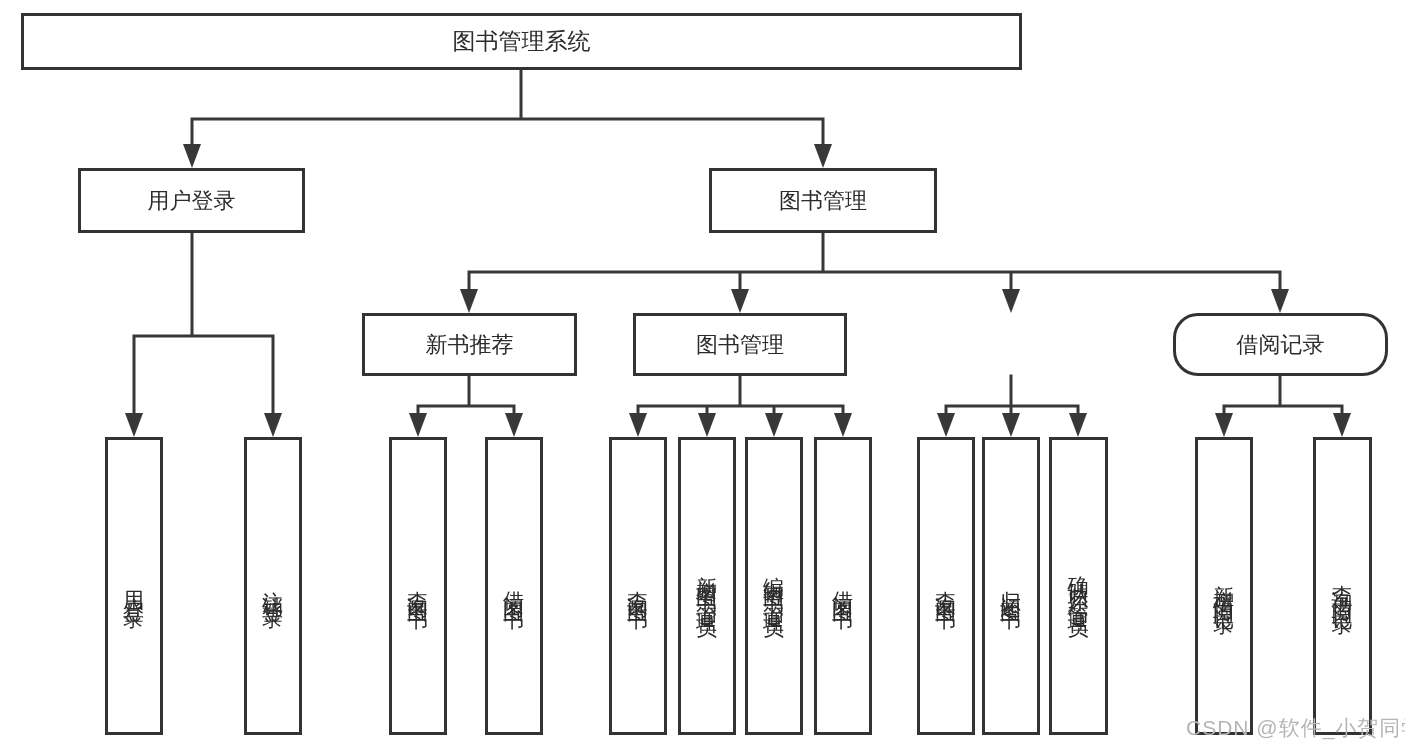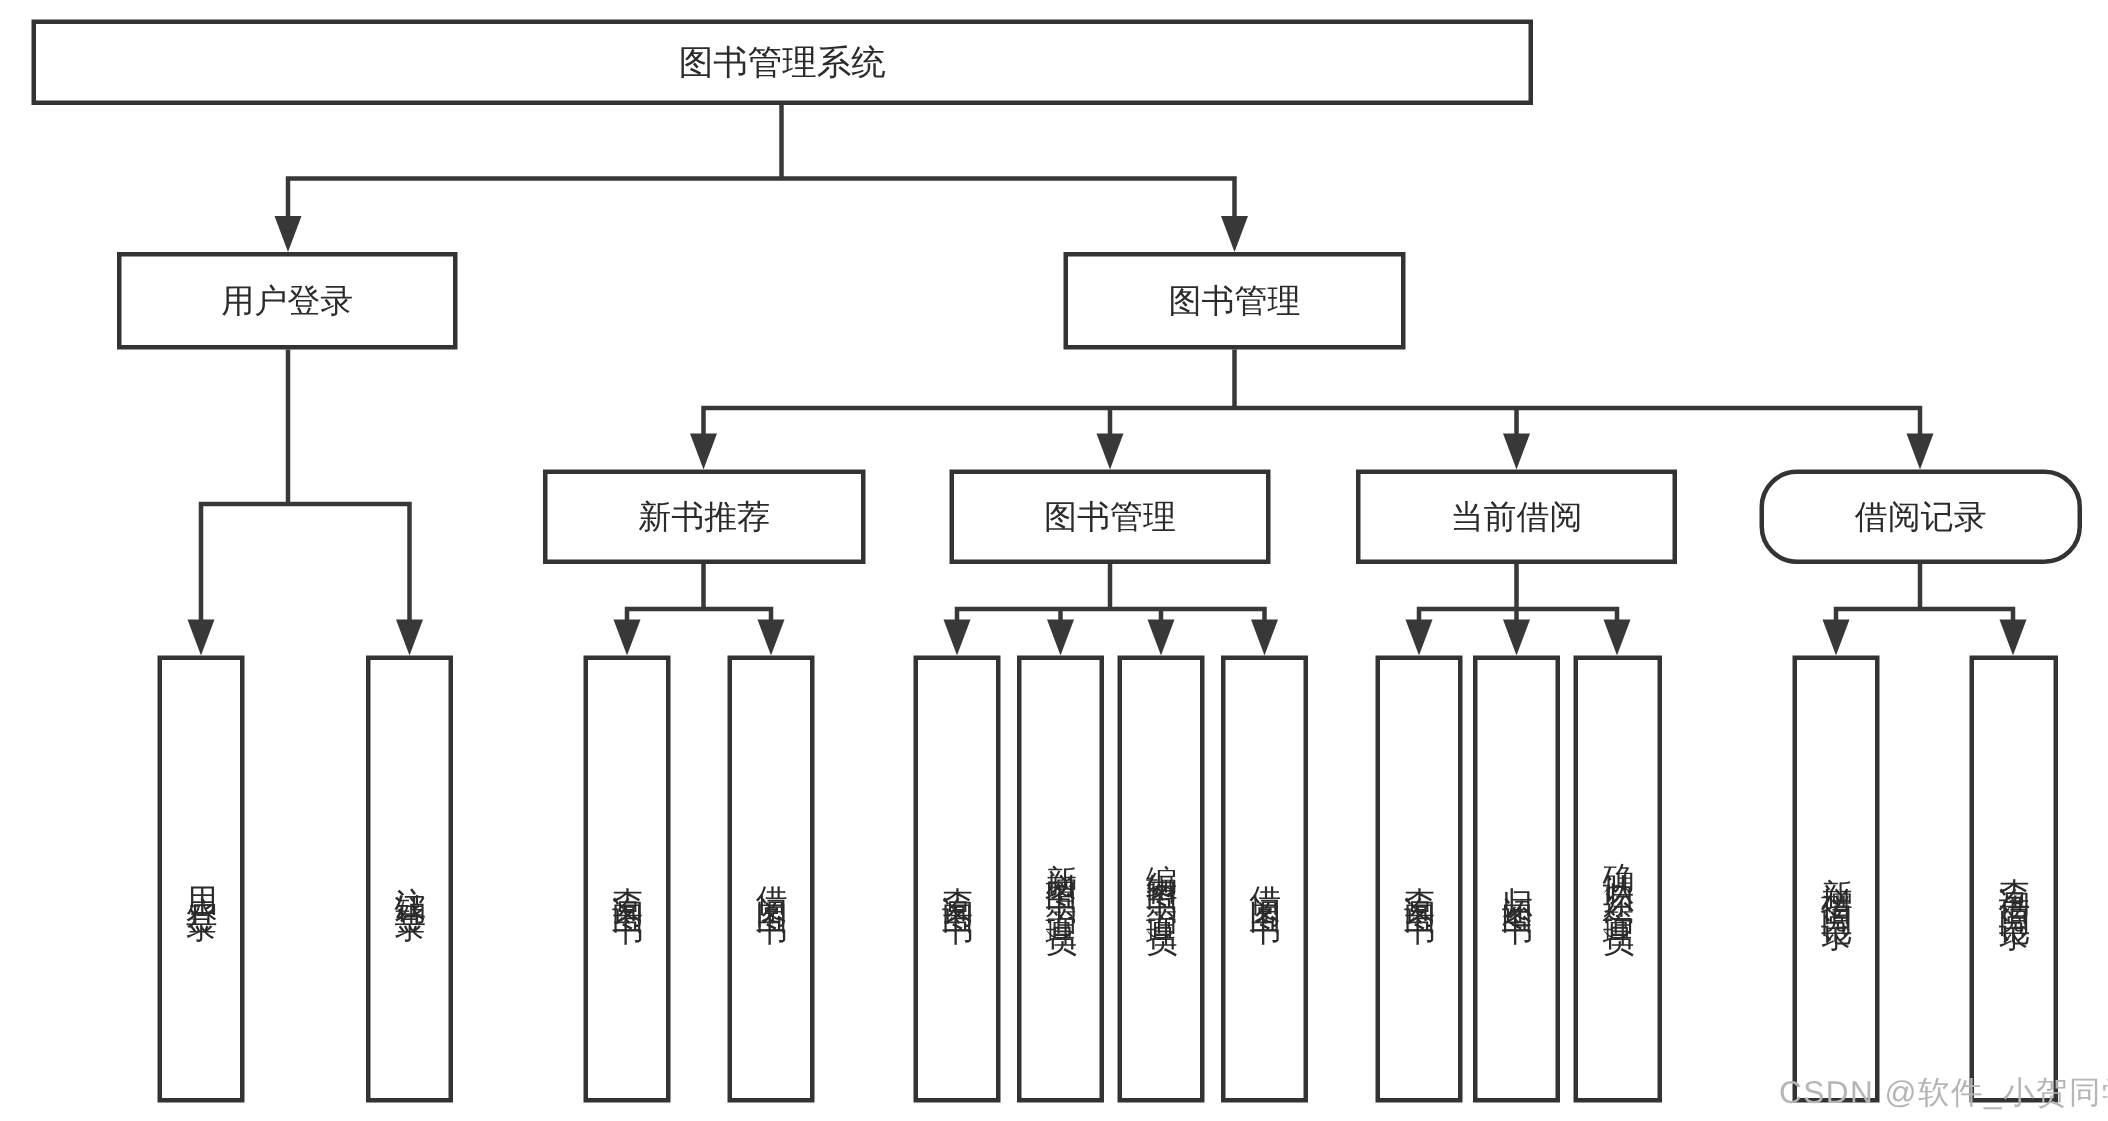--- a/index.html
+++ b/index.html
@@ -108,23 +108,20 @@
   <div class="box box-l2" style="left:709px;top:168px;width:228px;height:65px;">
     <span>图书管理</span>
   </div>
 
   <div class="box box-l3" style="left:362px;top:313px;width:215px;height:63px;">
     <span>新书推荐</span>
   </div>
   <div class="box box-l3" style="left:633px;top:313px;width:214px;height:63px;">
     <span>图书管理</span>
   </div>
-  <div class="box box-l3" style="left:904px;top:313px;width:214px;height:63px;">
-    <span>当前借阅</span>
-  </div>
   <div class="box box-l3" style="left:1173px;top:313px;width:215px;height:63px;border-radius:25px;">
     <span>借阅记录</span>
   </div>
 
   <div class="box box-leaf" style="left:105px;top:437px;width:58px;height:298px;">
     <span class="vtext">用户登录</span>
   </div>
   <div class="box box-leaf" style="left:244px;top:437px;width:58px;height:298px;">
     <span class="vtext">注销登录</span>
   </div>

